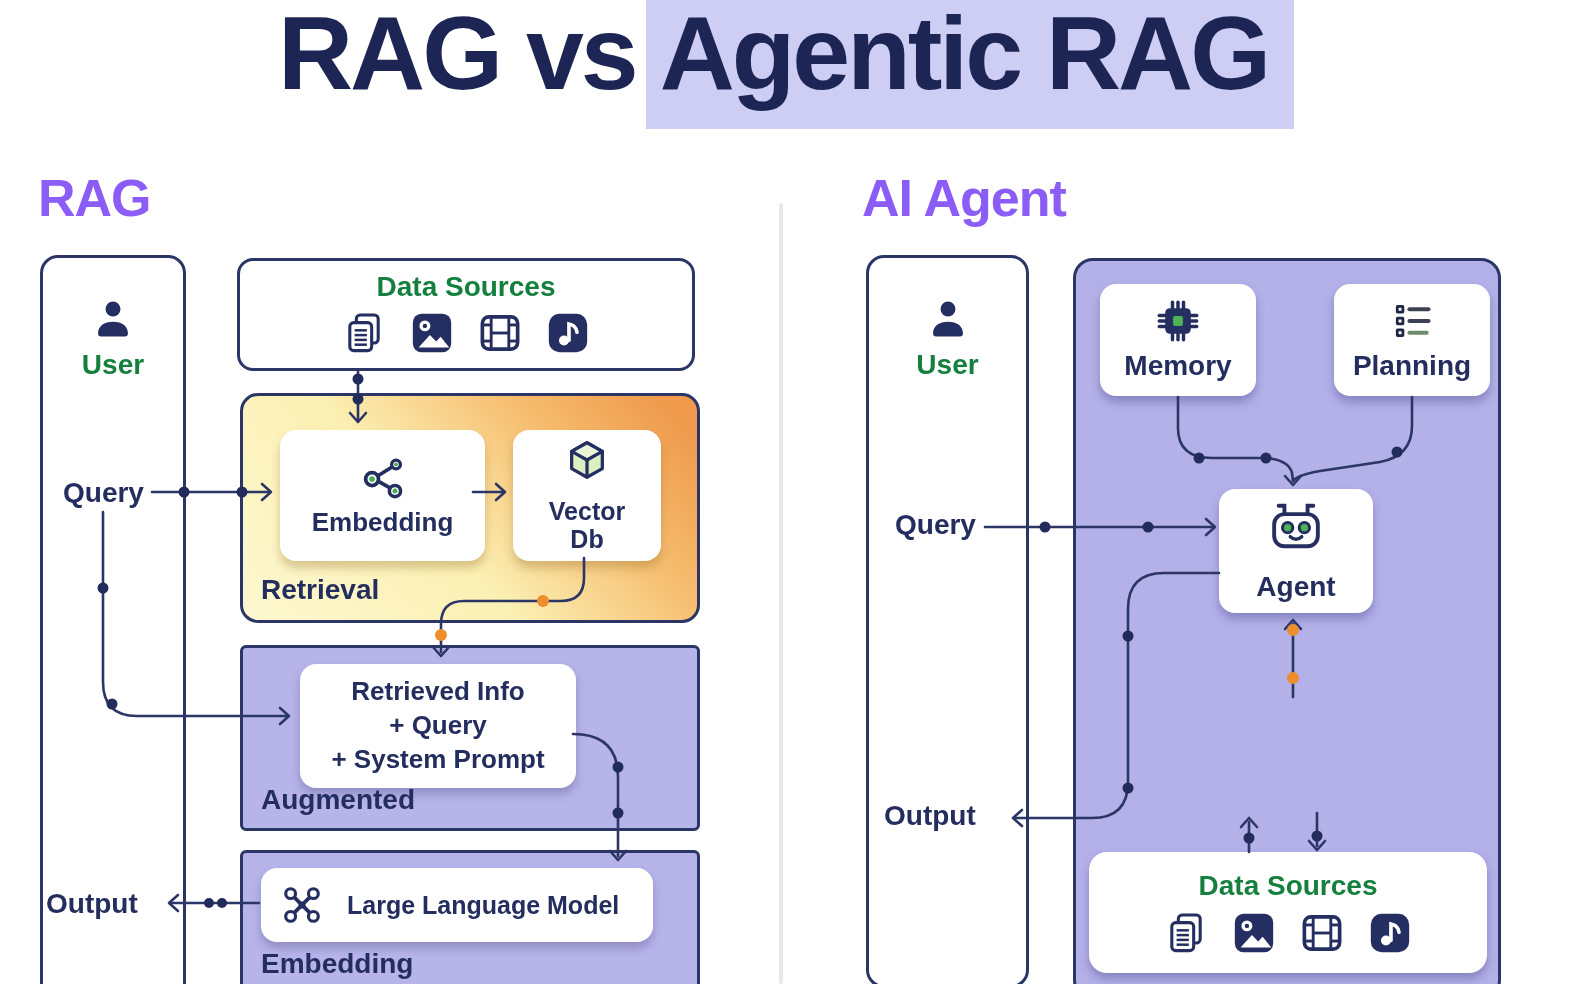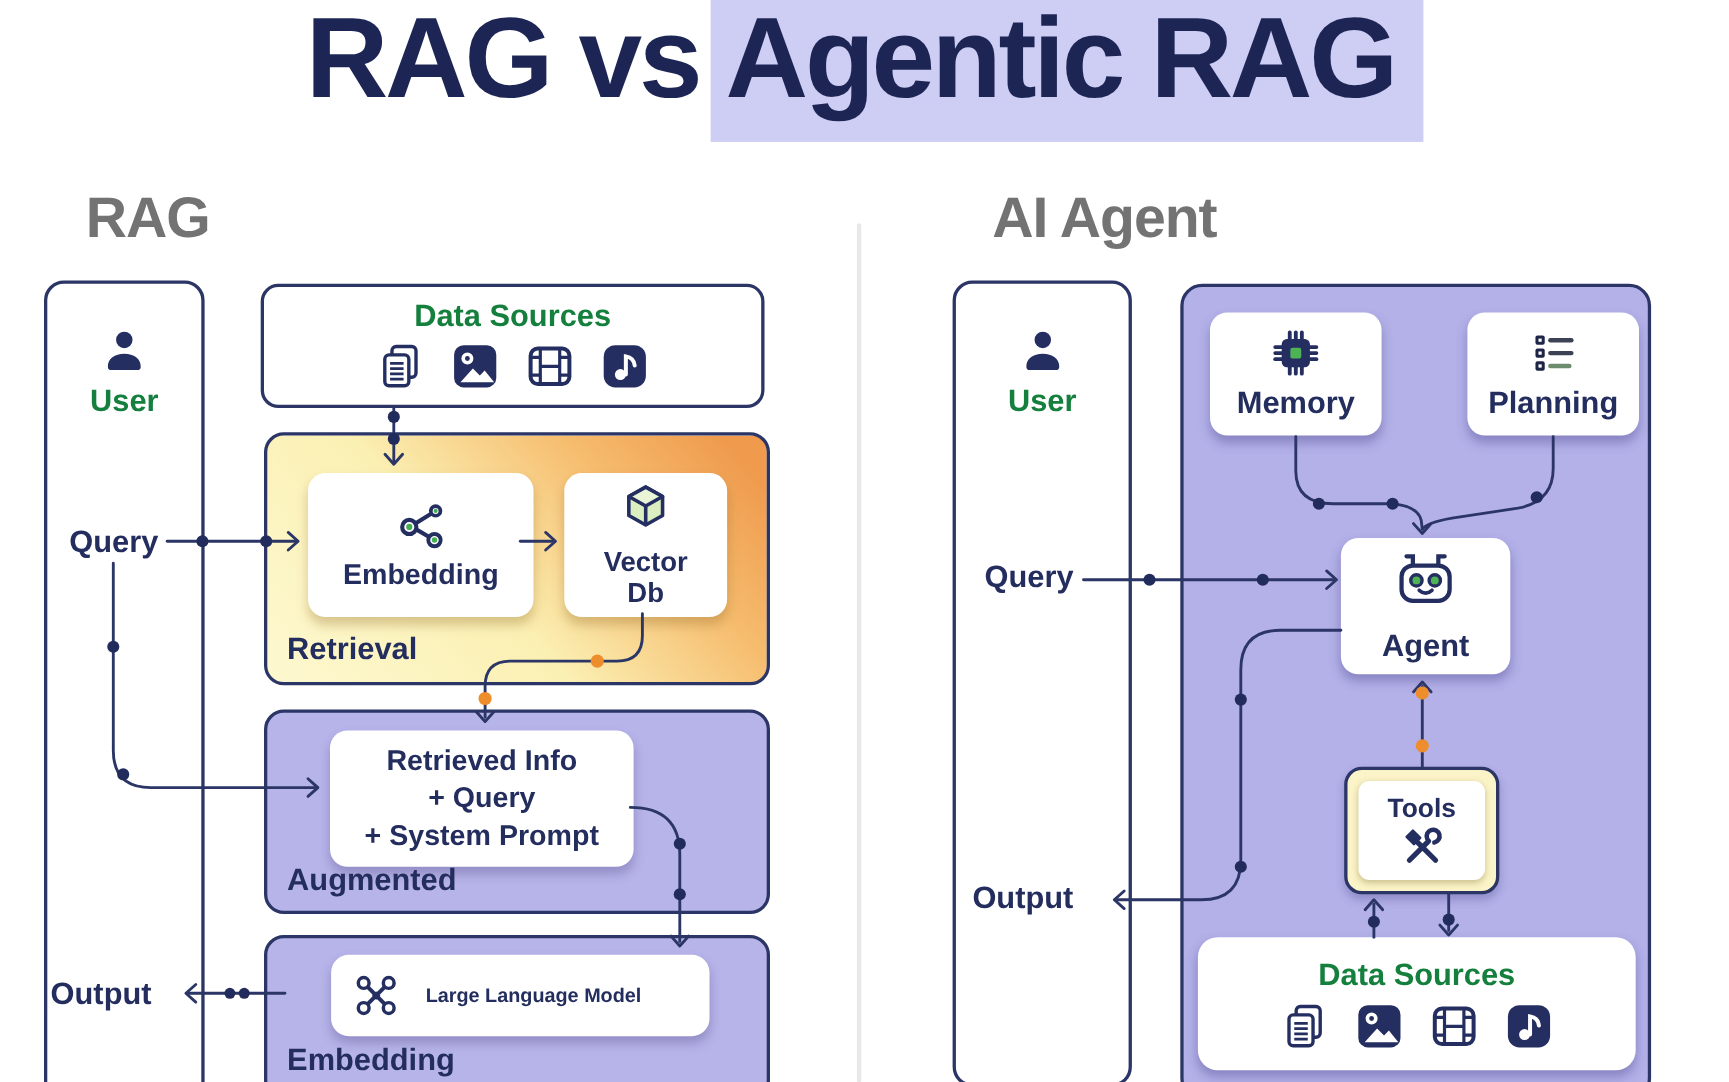--- a/index.html
+++ b/index.html
@@ -7,49 +7,49 @@
   .canvas {
     position:relative; width:1572px; height:984px; overflow:hidden;
     background:#fff; font-family:"Liberation Sans","DejaVu Sans",sans-serif;
     color:#232d5e; outline:1px solid #e3e3e3; margin:0 auto;
   }
   
   .title { position:absolute; top:-10px; left:0; right:0; text-align:center;
            font-size:104px; font-weight:700; letter-spacing:-3px; color:#1c2554; }
   .t-hl  { display:inline-block; background:#cecdf4; padding:4px 26px 16px 14px; margin-left:10px; }
   
-  .sec-h { position:absolute; top:168px; font-size:52px; font-weight:700; letter-spacing:-1px; color:#737373;margin-left:40px; }
+  .sec-h { position:absolute; top:168px; font-size:52px; font-weight:700; letter-spacing:-1px; color:#8b5cf6; }
   
   .obox { position:absolute; background:#fff; border:3px solid #2b3566; border-radius:18px; }
   .user-box { display:flex; flex-direction:column; align-items:center; padding-top:38px; gap:7px; }
   .ds-box { display:flex; flex-direction:column; align-items:center; padding-top:10px; gap:7px; border-radius:16px; }
   .icon-row { display:flex; gap:22px; align-items:center; }
   .icon-row svg { width:46px; height:46px; }
   .lbl { font-size:28px; font-weight:700; color:#15803d; }
   .flow-lbl { position:absolute; font-size:28px; font-weight:700; color:#232d5e; }
   
   .retrieval-box { position:absolute; left:240px; top:393px; width:460px; height:230px;
     border:3px solid #2b3566; border-radius:18px;
     background:linear-gradient(48deg,#fdf8d0 0%,#fbf0b3 42%,#f6bc6e 72%,#ef9a4d 94%); }
-  .tint-box { position:absolute; background:#b7b4ea; border:3px solid #2b3566; border-radius:18px;padding-left:25px; }
+  .tint-box { position:absolute; background:#b7b4ea; border:3px solid #2b3566; border-radius:6px;padding-left:25px; }
   .aug-box { left:240px; top:645px; width:460px; height:186px; }
   .gen-box { left:240px; top:850px; width:460px; height:150px; }
   .stage-lbl { position:absolute; left:18px; font-size:28px; font-weight:700; color:#232d5e; }
   .card { position:absolute; background:#fff; border-radius:16px;
           box-shadow:0 6px 10px rgba(70,65,120,.33); }
   .emb-card { left:37px; top:34px; width:205px; height:131px; display:flex; flex-direction:column;
               align-items:center; justify-content:center; gap:4px; font-size:26px; font-weight:700;
               box-shadow:0 7px 10px rgba(150,110,40,.35); }
   .vdb-card { left:270px; top:34px; width:148px; height:131px; display:flex; flex-direction:column;
               align-items:center; justify-content:center; gap:14px; font-size:25px; font-weight:700;
               box-shadow:0 7px 10px rgba(150,110,40,.35); }
   .retr-card { left:57px; top:16px; width:276px; height:124px; display:flex; flex-direction:column;
                align-items:center; justify-content:center; font-size:26px; font-weight:700; line-height:1.3; }
-  .llm-card { left:18px; top:15px; width:344px; height:74px; display:flex; align-items:center;
-              padding-left:20px; gap:24px; font-size:18px; font-weight:700;margin-left:40px; }
+  .llm-card { left:18px; top:15px; width:392px; height:74px; display:flex; align-items:center;
+              padding-left:20px; gap:24px; font-size:25px; font-weight:700; }
   .pre { white-space:pre-line; text-align:center; line-height:1.1; }
   
   .agent-big { position:absolute; left:1073px; top:258px; width:428px; height:742px;
                background:#b4b1e9; border:3px solid #2b3566; border-radius:20px; }
   .mini-card { position:absolute; background:#fff; border-radius:16px;
                box-shadow:0 6px 10px rgba(60,58,130,.38); display:flex; flex-direction:column;
                align-items:center; justify-content:center; gap:7px; font-size:28px; font-weight:700; }
   .tools-box { position:absolute; left:1222px; top:697px; width:141px; height:116px;
                background:#fbf4c8; border:3px solid #2b3566; border-radius:16px;
                box-shadow:0 5px 8px rgba(60,58,130,.3); }
@@ -230,31 +230,20 @@
       <path d="M15 11 V4.5 H10.5" stroke="#242e60" stroke-width="3" fill="none" stroke-linecap="round"></path>
       <path d="M33 11 V4.5 H37.5" stroke="#242e60" stroke-width="3" fill="none" stroke-linecap="round"></path>
       <rect x="7" y="11" width="34" height="25" rx="8" fill="#fff" stroke="#242e60" stroke-width="3"></rect>
       <circle cx="17.5" cy="21.5" r="4" fill="#4db354" stroke="#242e60" stroke-width="2.4"></circle>
       <circle cx="30.5" cy="21.5" r="4" fill="#4db354" stroke="#242e60" stroke-width="2.4"></circle>
       <path d="M19.5 28.5 q4.5 4 9 0" stroke="#242e60" stroke-width="2.6" fill="none" stroke-linecap="round"></path>
     </svg>
     <div>Agent</div>
   </div>
 
-  <div class="tools-box">
-    <div class="tools-inner">
-      <div>Tools</div>
-      <svg viewBox="0 0 24 24" width="38" height="38">
-        <polygon points="3,6.2 6.6,2.6 10.8,6.8 7.2,10.4" fill="#242e60" stroke="#242e60" stroke-width="1.4" stroke-linejoin="round"></polygon>
-        <line x1="8.6" y1="8.6" x2="19.6" y2="19.6" stroke="#242e60" stroke-width="3" stroke-linecap="round"></line>
-        <line x1="15.6" y1="8.6" x2="4.6" y2="19.6" stroke="#242e60" stroke-width="3" stroke-linecap="round"></line>
-        <path d="M14.8 7.2 A3.7 3.7 0 1 1 18.9 9.4" fill="none" stroke="#242e60" stroke-width="2.6" stroke-linecap="round"></path>
-      </svg>
-    </div>
-  </div>
 
   <div class="ds-r">
     <div class="lbl">Data Sources</div>
     <div class="icon-row">
       <svg viewBox="0 0 24 24">
         <rect x="8" y="2.6" width="11.4" height="14.6" rx="2" fill="#fff" stroke="#242e60" stroke-width="1.6"></rect>
         <rect x="4.6" y="6.6" width="11.4" height="14.6" rx="2" fill="#fff" stroke="#242e60" stroke-width="1.6"></rect>
         <g stroke="#242e60" stroke-width="1.3">
           <line x1="7.1" y1="10.6" x2="13.5" y2="10.6"></line>
             <line x1="7.1" y1="13.1" x2="13.5" y2="13.1"></line>

